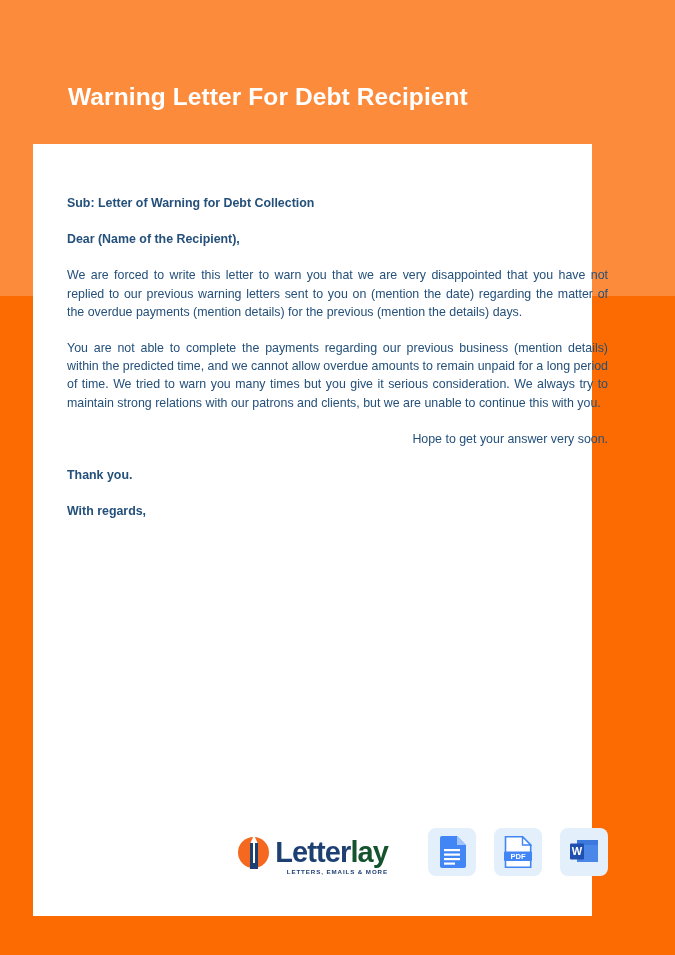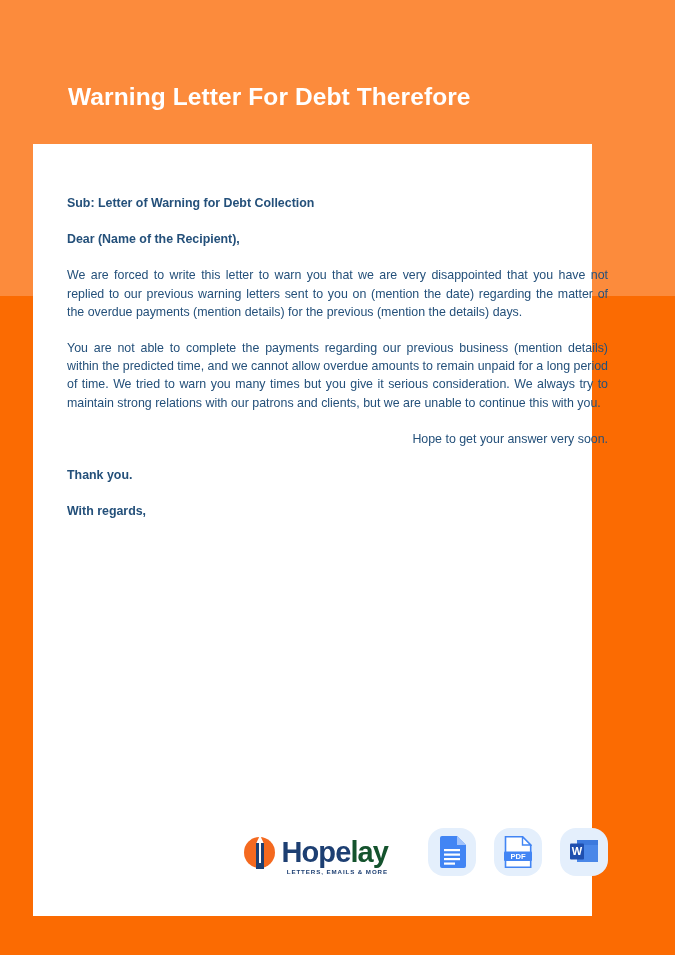--- a/index.html
+++ b/index.html
@@ -193,37 +193,37 @@
     letter-spacing: 0.9px;
     color: #1d3f72;
     white-space: nowrap;
     font-family: "Liberation Sans", sans-serif;
   }
 
   
   .icon-tile {
     width: 48px;
     height: 48px;
-    border-radius: 16px;
+    border-radius: 8px;
     background: #e4effc;
     display: flex;
     align-items: center;
     justify-content: center;
     flex: none;
   }
 </style>
 </head>
 <body>
 
 <div class="page">
 
   <div class="bg-top"></div>
   <div class="bg-bottom"></div>
 
-  <h1 class="doc-title">Warning Letter For Debt Therefore</h1>
+  <h1 class="doc-title">Warning Letter For Debt Recipient</h1>
 
   <div class="letter-card">
 
     <div class="letter-body">
 
       <p class="para bold">Sub: Letter of Warning for Debt Collection</p>
 
       <p class="para bold">Dear (Name of the Recipient),</p>
 
       <p class="para">We are forced to write this letter to warn you that we are very disappointed that you have not replied to our previous warning letters sent to you on (mention the date) regarding the matter of the overdue payments (mention details) for the previous (mention the details) days.</p>
@@ -247,21 +247,21 @@
           <div class="logo-circle"></div>
           <div class="logo-pen">
             <div class="pen-tip"></div>
             <div class="pen-body"></div>
             <div class="pen-stripe"></div>
             <div class="pen-foot"></div>
           </div>
         </div>
         <div class="logo-text">
           <div class="logo-word">
-            <span class="w1">Hope</span><span class="w2">lay</span>
+            <span class="w1">Letter</span><span class="w2">lay</span>
           </div>
           <div class="logo-tag">LETTERS, EMAILS &amp; MORE</div>
         </div>
       </div>
 
       <div class="icon-tile">
         <svg width="28" height="32" viewBox="0 0 28 32">
           <path d="M2 0 h17 l9 9 v21 a2 2 0 0 1 -2 2 h-22 a2 2 0 0 1 -2 -2 v-28 a2 2 0 0 1 2 -2 z" fill="#4285f4"></path>
           <path d="M19 0 l9 9 h-9 z" fill="#a1c2fa"></path>
           <rect x="6" y="13" width="16" height="2.2" fill="#ffffff"></rect>

